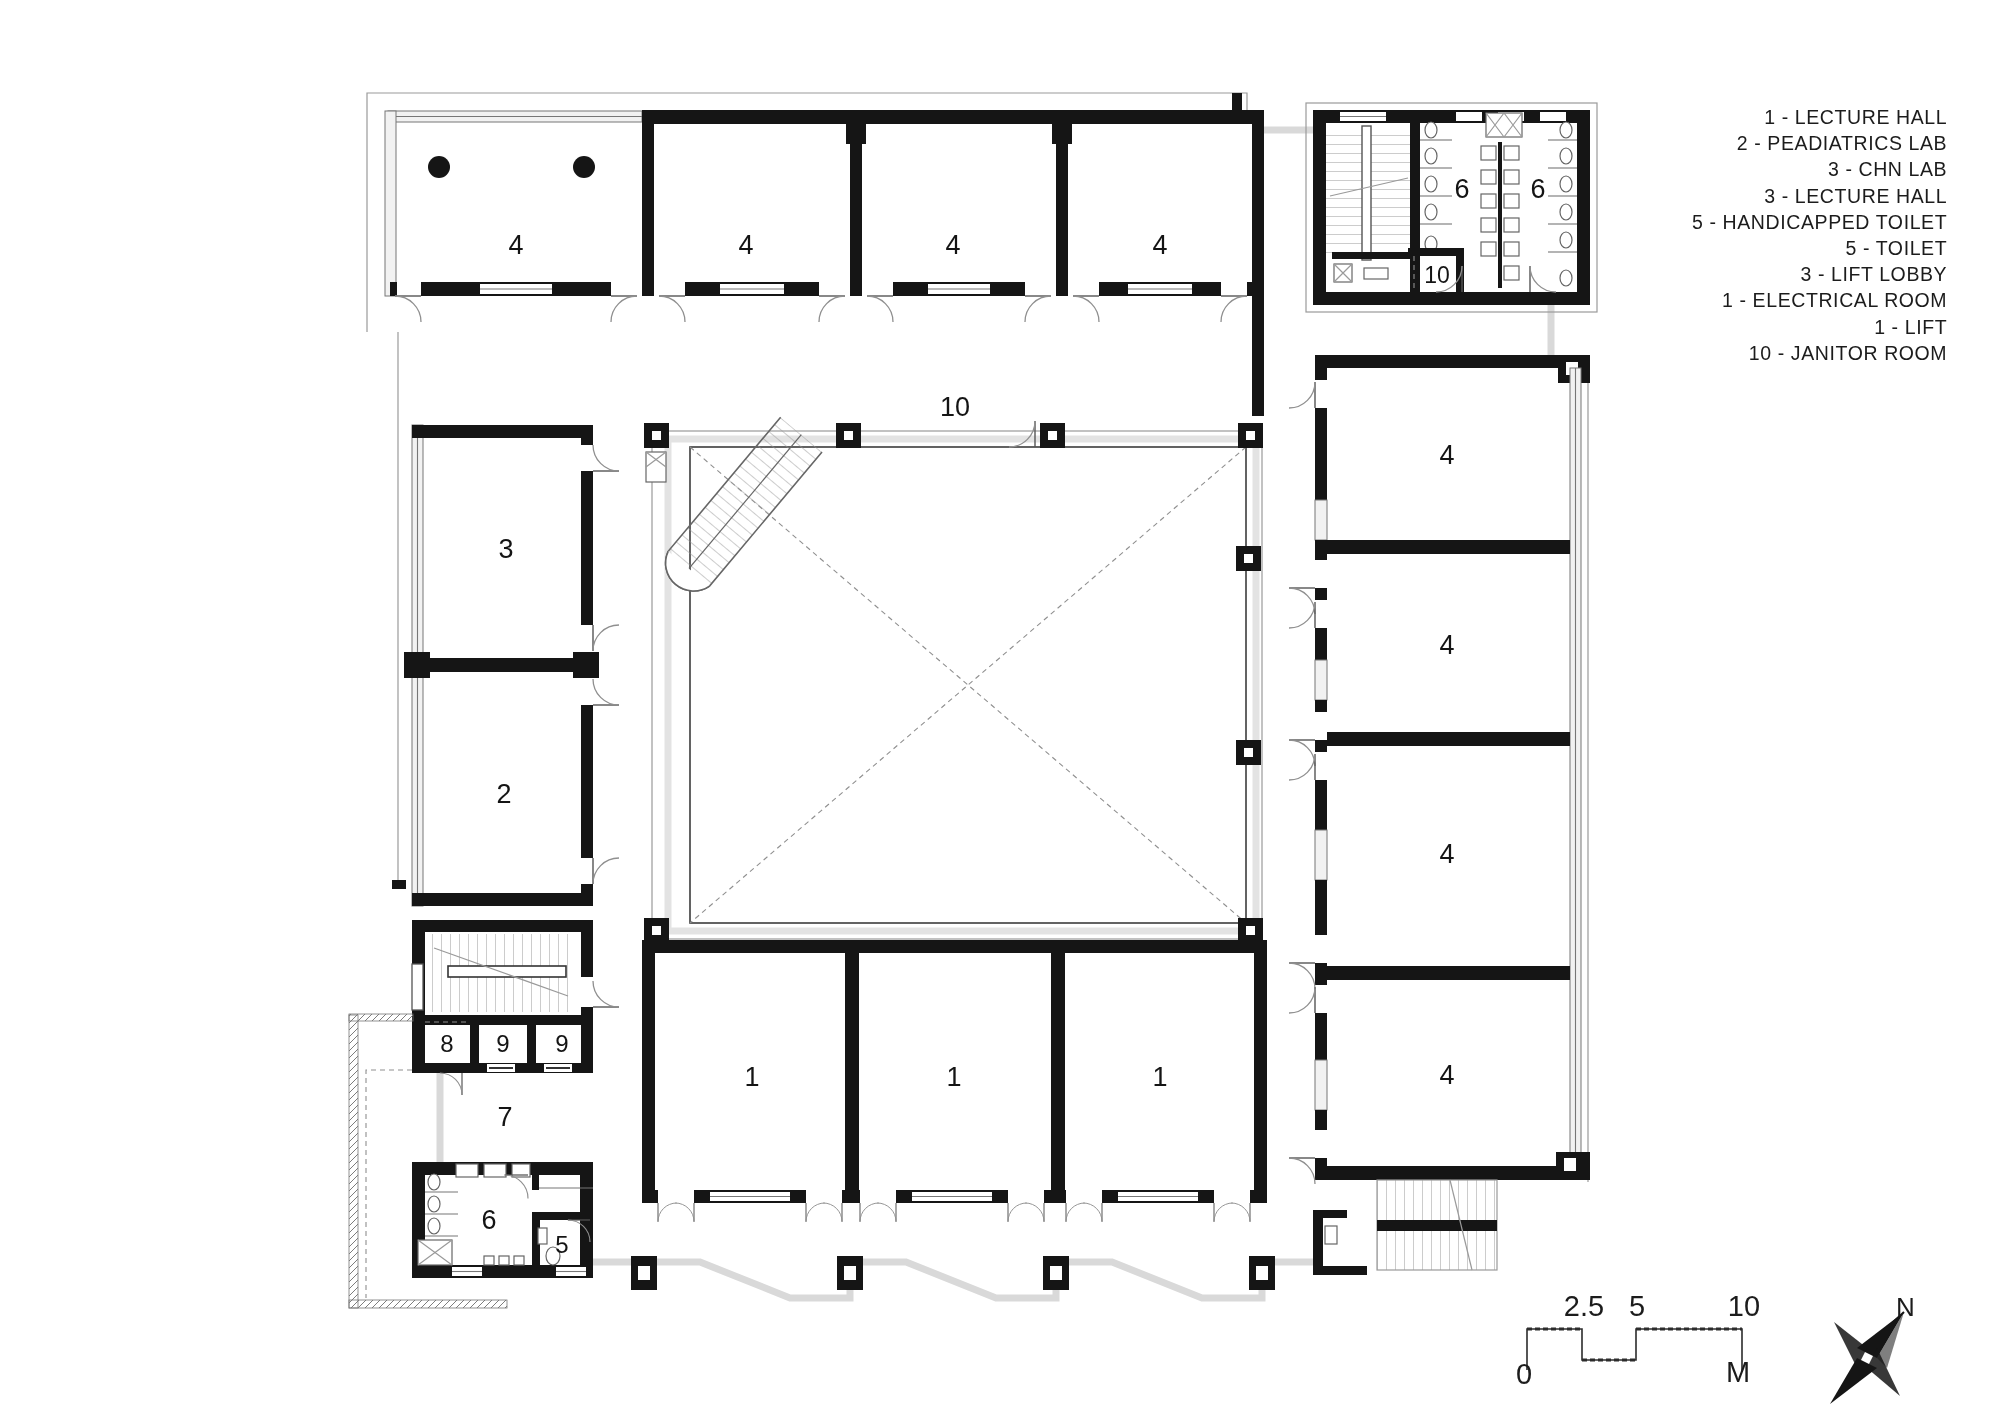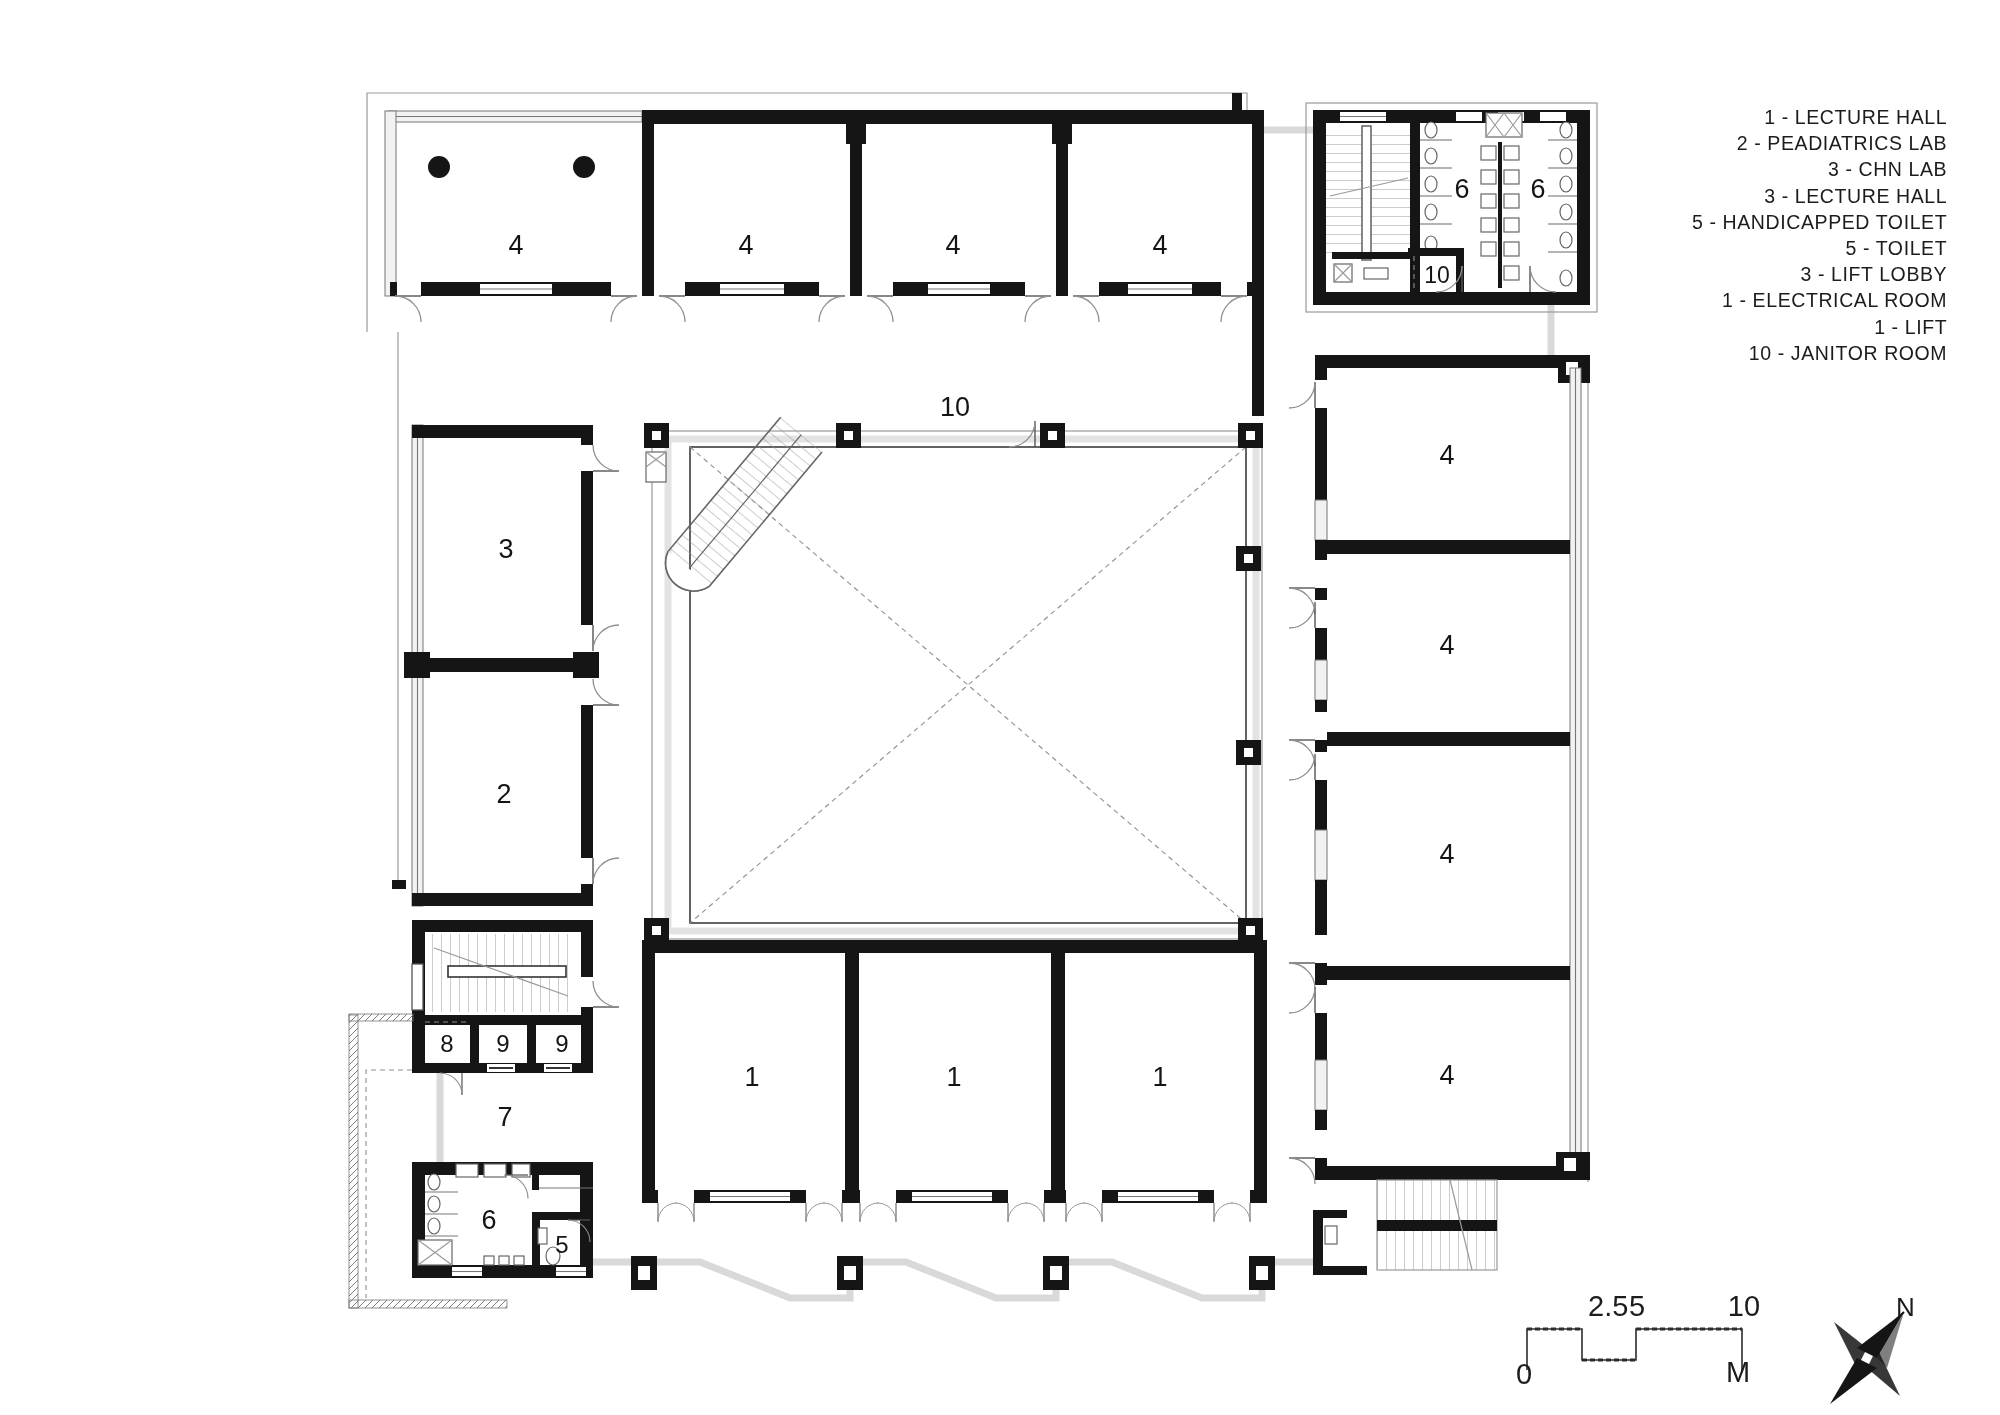--- a/index.html
+++ b/index.html
@@ -15,21 +15,21 @@
   .fix{stroke:#666;stroke-width:1.2;fill:#fff;}
   .link{stroke:#d9d9d9;stroke-width:7;fill:none;}
   .winl{stroke:#777;stroke-width:1.1;}
   svg text{font-family:"Liberation Sans",sans-serif;fill:#141414;}
   
   .ov{position:absolute;white-space:nowrap;}
   #legend{top:104px;left:1692px;font-size:19.5px;line-height:26.2px;letter-spacing:.6px;}
   #legend div{height:26.2px;text-align:right;}
   #title-block{top:1342px;left:1186px;font-size:31px;letter-spacing:2.5px;}
   .sc{font-size:29px;}
-  #sc-25{top:1290px;left:1588px;width:56px;text-align:left;}
+  #sc-25{top:1290px;left:1556px;width:56px;text-align:center;}
   #sc-5{top:1290px;left:1612px;width:50px;text-align:center;}
   #sc-10{top:1290px;left:1716px;width:56px;text-align:center;}
   #sc-0{top:1358px;left:1516px;}
   #sc-m{top:1356px;left:1726px;}
   #north-label{top:1292px;left:1896px;font-size:26px;}
 </style>
 </head>
 <body>
 
 <div id="stage">

